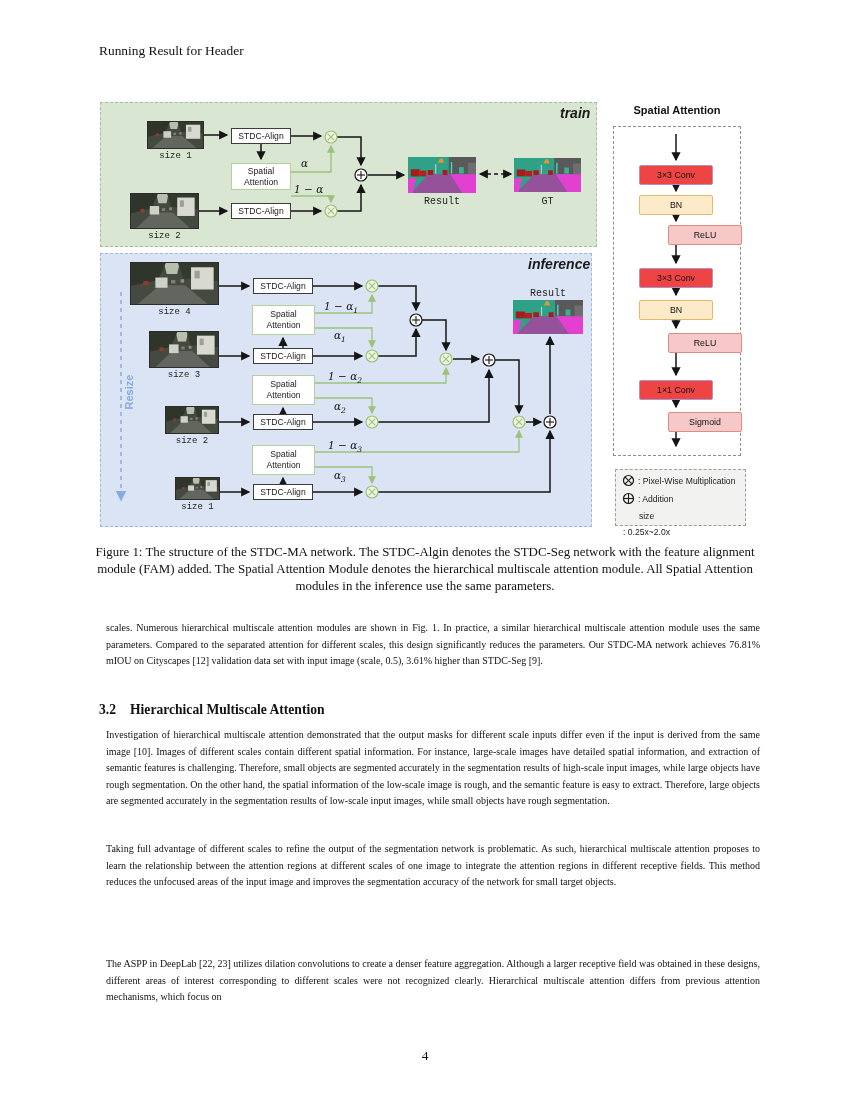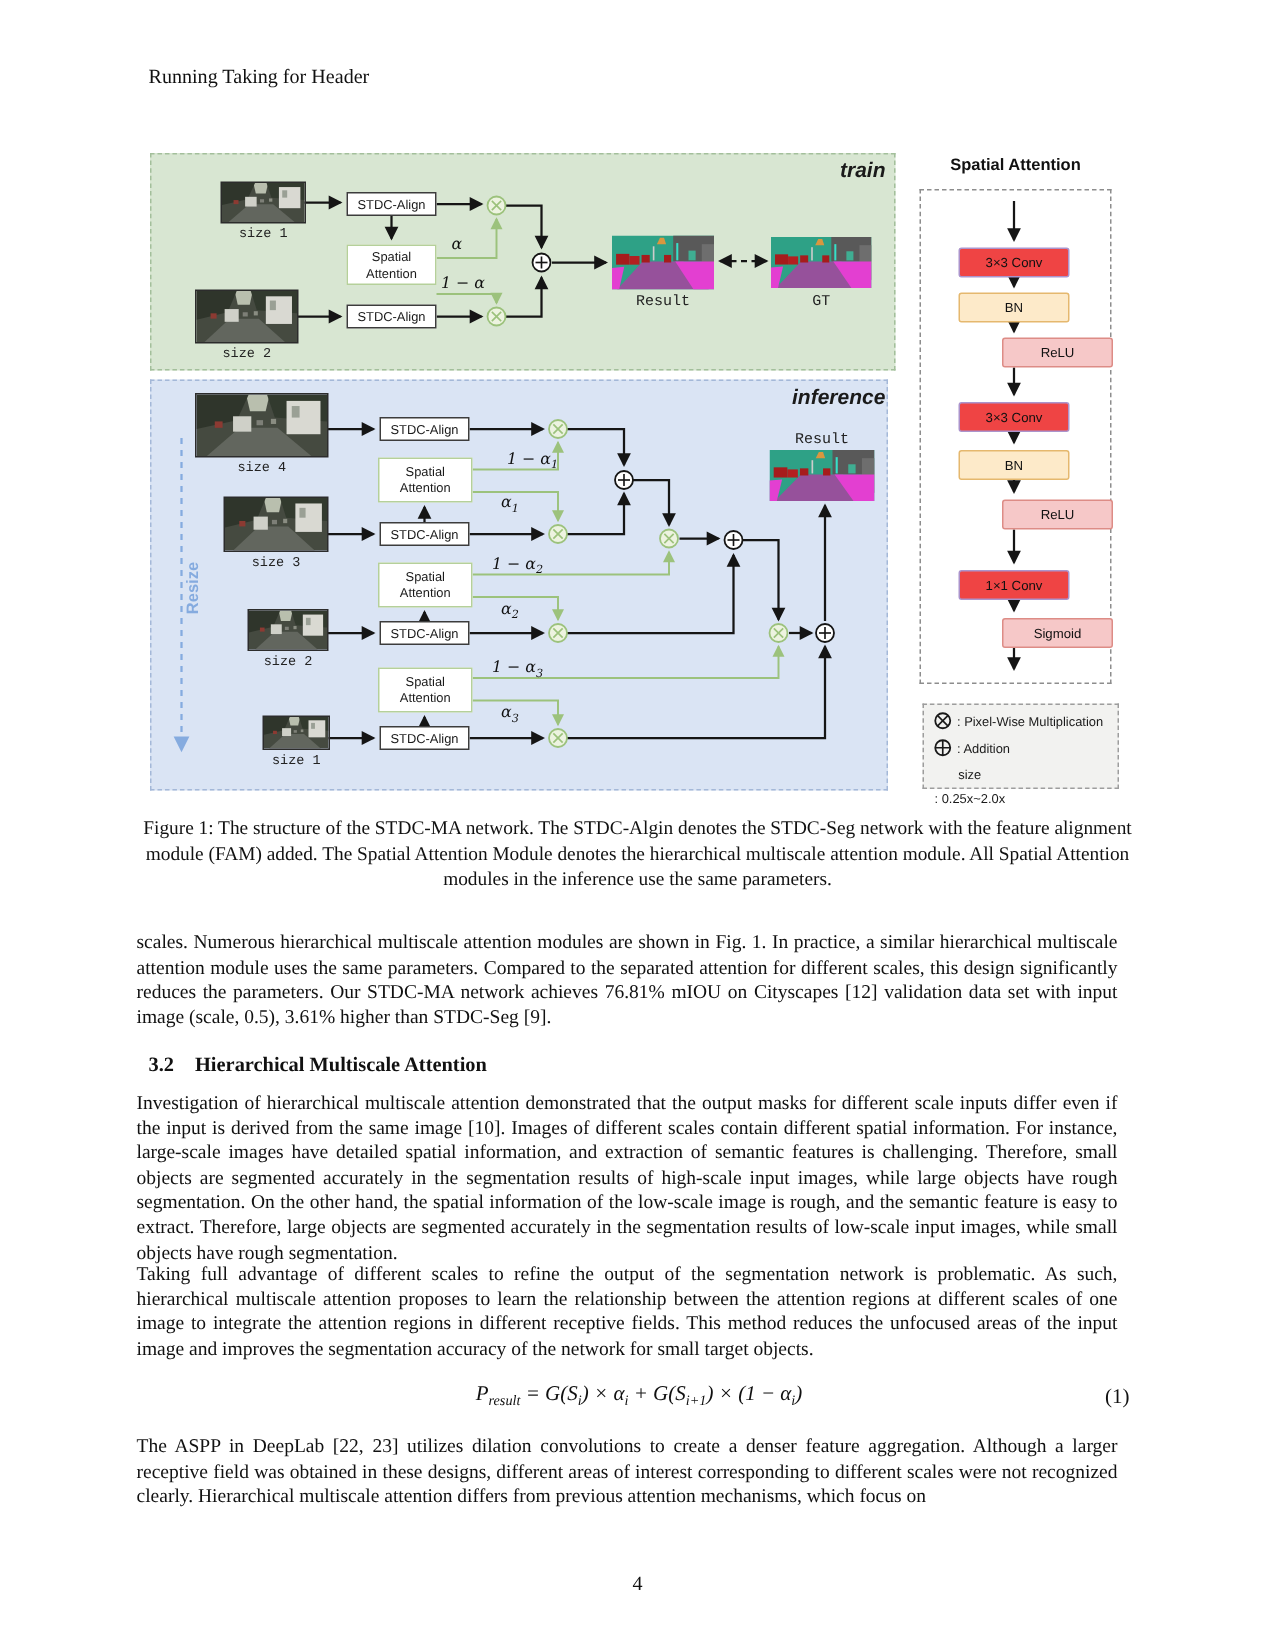--- a/index.html
+++ b/index.html
@@ -36,35 +36,35 @@
   .blk-bn{background:#fdeac9;border:1px solid #e5b86e;}
   .blk-relu{background:#f6c8c8;border:1px solid #dd8c86;margin-left:29px;}
   
   .legend{position:absolute;left:615px;top:469px;width:131px;height:57px;background:#f2f2f0;
           border:1px dashed #9d9d9d;z-index:1;box-sizing:border-box;}
   .lrow{position:absolute;z-index:3;display:flex;align-items:center;gap:3px;
         font-family:"Liberation Sans",sans-serif;font-size:8.6px;color:#1a1a1a;white-space:nowrap;}
   
   .hdr{position:absolute;left:99px;top:43px;font-size:13.4px;}
   .cap{position:absolute;left:85px;top:544px;width:680px;text-align:center;font-size:12.9px;line-height:17px;}
-  .para{position:absolute;left:91px;width:654px;text-align:justify;font-size:13px;line-height:16.6px;}
+  .para{position:absolute;left:106px;width:654px;text-align:justify;font-size:10px;line-height:16.6px;}
   .sect{position:absolute;left:99px;top:702px;font-size:13.6px;font-weight:bold;}
   .sect .num{margin-right:14px;}
   .eqrow{position:absolute;left:99px;top:922px;width:654px;font-size:14px;}
   .eqc{display:block;text-align:center;font-style:italic;}
   .eqc sub{font-size:9.5px;}
   .eqnum{position:absolute;right:0;top:2px;font-style:normal;}
   .pageno{position:absolute;left:0;top:1048px;width:850px;text-align:center;font-size:13.4px;}
 </style>
 </head>
 <body>
 
 <div class="page">
 
-  <div class="hdr">Running Taking for Header</div>
+  <div class="hdr">Running Result for Header</div>
 
   <div class="panel panel-train"></div>
   <div class="panel-tag" style="left:560px;top:105px;right:auto;">train</div>
 
   <div class="panel panel-inf"></div>
   <div class="panel-tag" style="left:528px;top:256px;right:auto;">inference</div>
 
   <div class="sa-title">Spatial Attention</div>
   <div class="sa-box"></div>
   <div class="legend"></div>
@@ -250,21 +250,21 @@
 
   <div class="node stdc" style="left:253px;top:278px;">STDC-Align</div>
   <div class="node stdc" style="left:253px;top:348px;">STDC-Align</div>
   <div class="node stdc" style="left:253px;top:414px;">STDC-Align</div>
   <div class="node stdc" style="left:253px;top:484px;">STDC-Align</div>
 
   <div class="node sabox" style="left:252px;top:305px;width:63px;height:30px;">Spatial Attention</div>
   <div class="node sabox" style="left:252px;top:375px;width:63px;height:30px;">Spatial Attention</div>
   <div class="node sabox" style="left:252px;top:445px;width:63px;height:30px;">Spatial Attention</div>
 
-  <span class="alab" style="left:324px;top:300px;margin-left:14px;"><span>1 − α</span><sub>1</sub></span>
+  <span class="alab" style="left:324px;top:300px;"><span>1 − α</span><sub>1</sub></span>
   <span class="alab" style="left:334px;top:329px;"><span>α</span><sub>1</sub></span>
   <span class="alab" style="left:328px;top:370px;"><span>1 − α</span><sub>2</sub></span>
   <span class="alab" style="left:334px;top:400px;"><span>α</span><sub>2</sub></span>
   <span class="alab" style="left:328px;top:439px;"><span>1 − α</span><sub>3</sub></span>
   <span class="alab" style="left:334px;top:469px;"><span>α</span><sub>3</sub></span>
 
   <div class="plab" style="left:513px;top:288px;width:70px;font-size:10px;">Result</div>
   <svg class="seg" style="left:513px;top:300px;width:70px;height:34px;" viewBox="0 0 100 50" preserveAspectRatio="none">
       <use href="#seg-g"></use>
     </svg>
@@ -300,21 +300,17 @@
 
   <div class="para" style="top:620px;">scales. Numerous hierarchical multiscale attention modules are shown in Fig. 1. In practice, a similar hierarchical multiscale attention module uses the same parameters. Compared to the separated attention for different scales, this design significantly reduces the parameters. Our STDC-MA network achieves 76.81% mIOU on Cityscapes [12] validation data set with input image (scale, 0.5), 3.61% higher than STDC-Seg [9].</div>
 
   <div class="sect">
     <span class="num">3.2</span><span>Hierarchical Multiscale Attention</span>
   </div>
 
   <div class="para" style="top:727px;">Investigation of hierarchical multiscale attention demonstrated that the output masks for different scale inputs differ even if the input is derived from the same image [10]. Images of different scales contain different spatial information. For instance, large-scale images have detailed spatial information, and extraction of semantic features is challenging. Therefore, small objects are segmented accurately in the segmentation results of high-scale input images, while large objects have rough segmentation. On the other hand, the spatial information of the low-scale image is rough, and the semantic feature is easy to extract. Therefore, large objects are segmented accurately in the segmentation results of low-scale input images, while small objects have rough segmentation.</div>
   <div class="para" style="top:841px;">Taking full advantage of different scales to refine the output of the segmentation network is problematic. As such, hierarchical multiscale attention proposes to learn the relationship between the attention regions at different scales of one image to integrate the attention regions in different receptive fields. This method reduces the unfocused areas of the input image and improves the segmentation accuracy of the network for small target objects.</div>
 
-  <div class="eqrow">
-    <span class="eqc"><span>P</span><sub>result</sub><span> = G(S</span><sub>i</sub><span>) × α</span><sub>i</sub><span> + G(S</span><sub>i+1</sub><span>) × (1 − α</span><sub>i</sub><span>)</span></span>
-    <span class="eqnum">(1)</span>
-  </div>
 
   <div class="para" style="top:956px;">The ASPP in DeepLab [22, 23] utilizes dilation convolutions to create a denser feature aggregation. Although a larger receptive field was obtained in these designs, different areas of interest corresponding to different scales were not recognized clearly. Hierarchical multiscale attention differs from previous attention mechanisms, which focus on</div>
 
   <div class="pageno">4</div>
 </div>
 
 </body></html>

